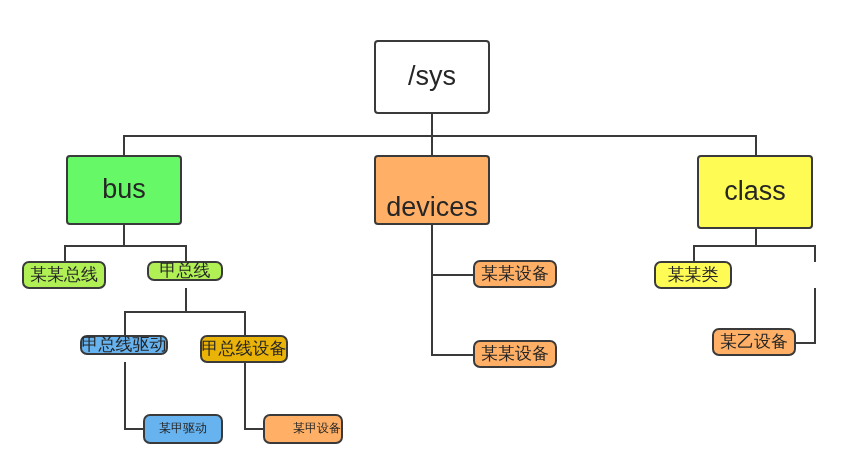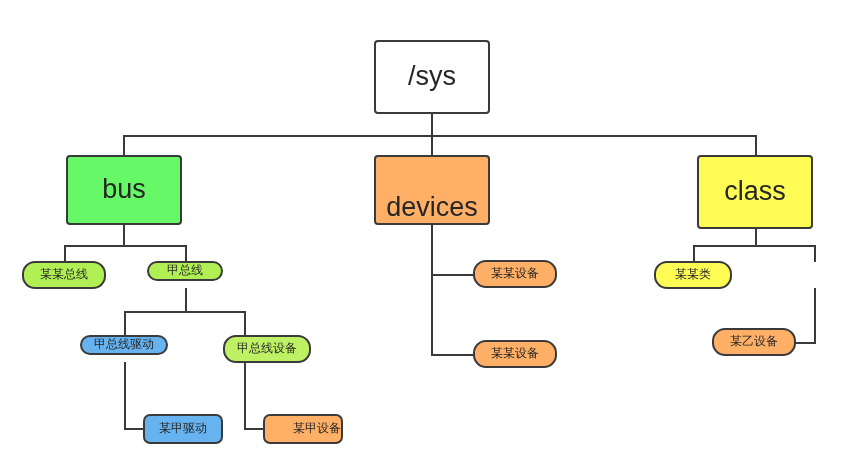--- a/index.html
+++ b/index.html
@@ -33,22 +33,22 @@
   .node.root {
     background: #ffffff;
     border-radius: 4px;
     font-size: 27px;
   }
   .node.big {
     border-radius: 4px;
     font-size: 27px;
   }
   .node.small {
-    border-radius: 13px;
-    font-size: 12px;
+    border-radius: 7px;
+    font-size: 17px;
   }
   .node.smallplus {
     border-radius: 7px;
     font-size: 12px;
   }
   .edge {
     position: absolute;
     background: #3a3a3a;
     z-index: 1;
   }
@@ -115,21 +115,21 @@
   </div>
 
   <div class="node small" style="left:147px; top:261px; width:76px; height:20px; background:#B0F055;">
     <span>甲总线</span>
   </div>
 
   <div class="node small" style="left:80px; top:335px; width:88px; height:20px; background:#66B3F0;">
     <span>甲总线驱动</span>
   </div>
 
-  <div class="node small" style="left:200px; top:335px; width:88px; height:28px; background:#bef264;margin-left:23px;">
+  <div class="node small" style="left:200px; top:335px; width:88px; height:28px; background:#eab308;">
     <span>甲总线设备</span>
   </div>
 
   <div class="node smallplus" style="left:143px; top:414px; width:80px; height:30px; background:#66B3F0;">
     <span>某甲驱动</span>
   </div>
 
   <div class="node smallplus" style="left:263px; top:414px; width:80px; height:30px; background:#FFB066;justify-content:flex-end;">
     <span>某甲设备</span>
   </div>

